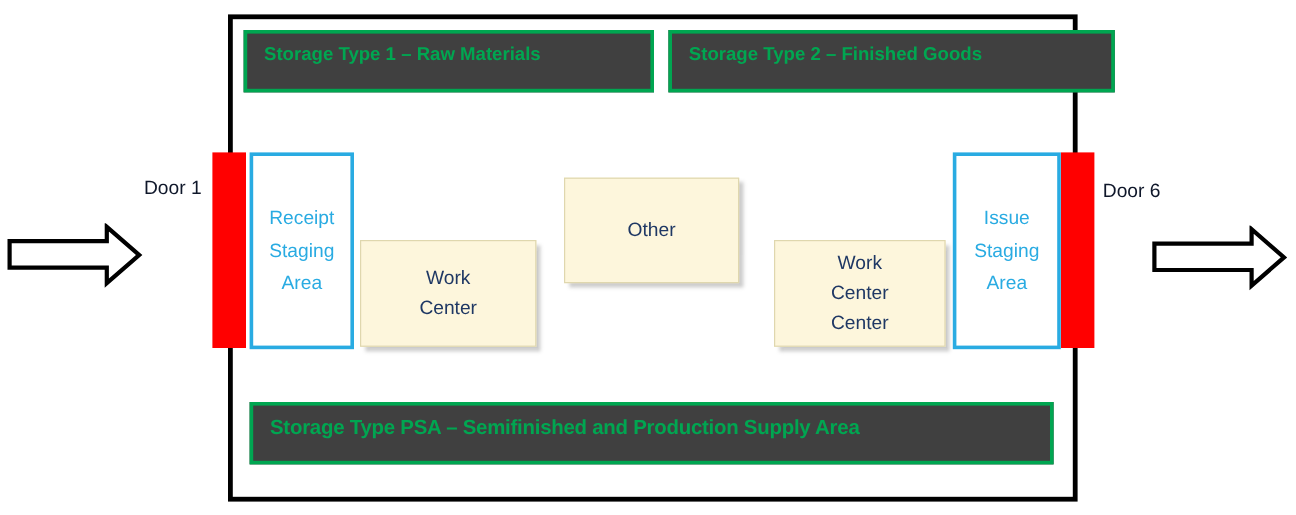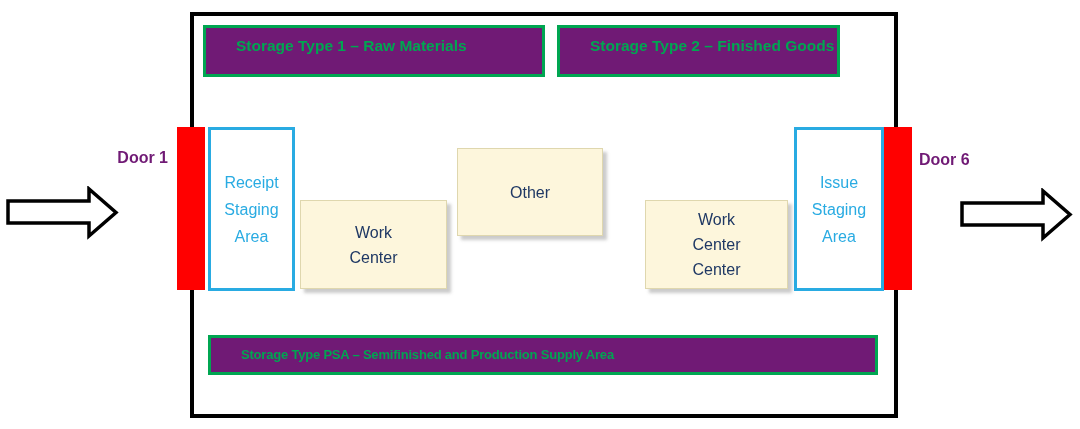--- a/index.html
+++ b/index.html
@@ -16,38 +16,38 @@
   
   .warehouse {
     left: 190px; top: 12px; width: 708px; height: 406px;
     border: 4px solid #000000;
     background: #ffffff;
   }
 
   
   .storage-box {
     border: 3px solid #00A651;
-    background: #701a75;
+    background: #404040;
     color: #00A651;
     font-weight: bold;
     font-size: 15.5px;
-    padding: 9px 0 0 30px;
+    padding: 9px 0 0 14px;
     z-index: 3;
   }
   .storage-1 { left: 203px; top: 25px; width: 342px; height: 52px; }
-  .storage-2 { left: 557px; top: 25px; width: 283px; height: 52px; }
-  .storage-psa { left: 208px; top: 335px; width: 670px; height: 40px; font-size: 13px; letter-spacing: -0.2px; }
+  .storage-2 { left: 557px; top: 25px; width: 372px; height: 52px; }
+  .storage-psa { left: 208px; top: 335px; width: 670px; height: 52px; font-size: 17px; letter-spacing: -0.2px; }
 
   
   .door-rect { background: #FF0000; z-index: 4; }
   .door-1-rect { left: 177px; top: 127px; width: 28px; height: 163px; }
   .door-2-rect { left: 884px; top: 127px; width: 28px; height: 163px; }
   .door-label {
-    color: #701a75;
-    font-weight: bold;
+    color: #0f172a;
+    font-weight: normal;
     font-size: 16px;
     z-index: 5;
     white-space: nowrap;
   }
   .door-1-label { left: 95px; top: 149px; width: 73px; text-align: right; }
   .door-2-label { left: 919px; top: 151px; }
 
   
   .staging-box {
     border: 3px solid #29ABE2;
@@ -74,21 +74,21 @@
     font-size: 16px;
     line-height: 25px;
     display: flex;
     flex-direction: column;
     align-items: center;
     justify-content: center;
     text-align: center;
     z-index: 3;
   }
   .wc-decon   { left: 300px; top: 200px; width: 147px; height: 89px; }
-  .other-wc   { left: 457px; top: 148px; width: 146px; height: 88px; line-height: 27px; }
+  .other-wc   { left: 470px; top: 148px; width: 146px; height: 88px; line-height: 27px; }
   .wc-packing { left: 645px; top: 200px; width: 143px; height: 89px; }
 
   
   .arrow-svg { z-index: 2; }
   .arrow-left  { left: 5px;   top: 186px; }
   .arrow-right { left: 959px; top: 188px; }
 </style>
 </head>
 <body>
 

